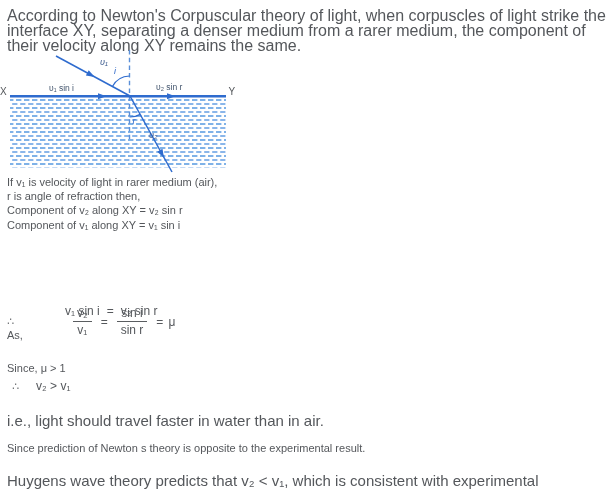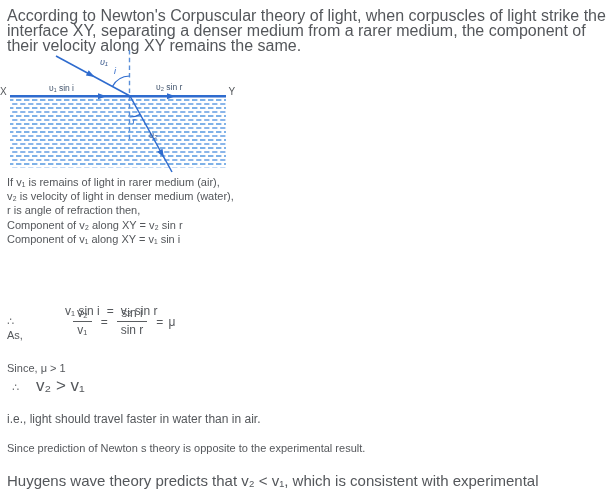--- a/index.html
+++ b/index.html
@@ -19,22 +19,22 @@
   #eq-as .part{margin-right:7px;}
   #eq-frac{left:7px;top:306px;}
   #eq-frac .lead{width:62px;font-size:11px;color:#6a6d70;}
   .frac{display:inline-flex;flex-direction:column;align-items:center;margin:0 4px;}
   .frac .num{padding:0 4px 1px 4px;border-bottom:1px solid #5a5d60;}
   .frac .den{padding:1px 4px 0 4px;}
   .eqsign{margin:0 5px;}
   #since{left:7px;top:361px;font-size:11px;line-height:14px;}
   #since .row2{margin-top:4px;}
   #since .tsym{margin-left:5px;margin-right:14px;color:#6a6d70;}
-  #since .vcomp{font-size:17px;}
-  #ie-line{left:7px;top:412px;font-size:12px;}
+  #since .vcomp{font-size:12px;}
+  #ie-line{left:7px;top:412px;font-size:15px;}
   #prediction-line{left:7px;top:442px;font-size:11px;}
   #huygens-line{left:7px;top:472px;font-size:15px;}
   svg text{font-family:"Liberation Sans","DejaVu Sans",sans-serif;}
   .dlabel{fill:#44566e;font-size:8.5px;}
   .dvec{fill:#3a5a8e;font-size:9px;font-style:italic;}
   .dangle{fill:#2f68c8;font-size:9px;font-style:italic;}
   .dxy{fill:#55585c;font-size:10px;}
 </style>
 </head>
 <body>
@@ -72,22 +72,21 @@
   <text x="114" y="24" class="dangle">i</text>
   <text x="0" y="44.5" class="dxy">X</text>
   <text x="228.5" y="44.5" class="dxy">Y</text>
   <text x="49" y="40.5" class="dlabel">υ₁ sin i</text>
   <text x="156" y="40" class="dlabel">υ₂ sin r</text>
   <text x="132.5" y="74" class="dangle">r</text>
   <text x="149" y="88" class="dvec">υ₂</text>
 </svg>
 
 <div id="defs" class="abs">
-  <div>If v₁ is remains of light in rarer medium (air),</div>
-  <div>v₂ is velocity of light in denser medium (water),</div>
+  <div>If v₁ is velocity of light in rarer medium (air),</div>
   <div>r is angle of refraction then,</div>
   <div>Component of v₂ along XY = v₂ sin r</div>
   <div>Component of v₁ along XY = v₁ sin i</div>
 </div>
 
 <div id="eq-as" class="abs eqrow">
   <span class="lead">As,</span>
   <span class="part">v₁ sin i</span>
   <span class="part">=</span>
   <span class="part">v₂ sin r</span>

